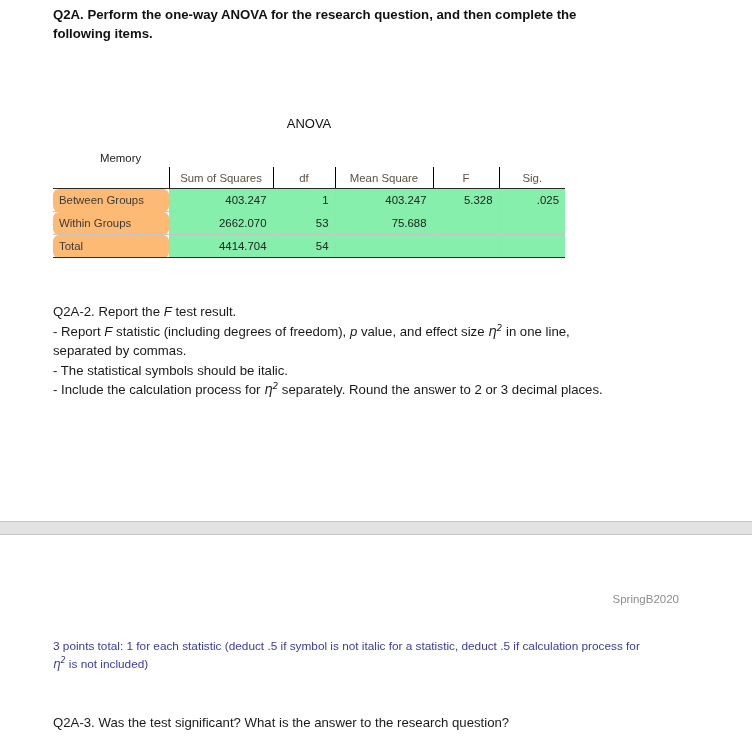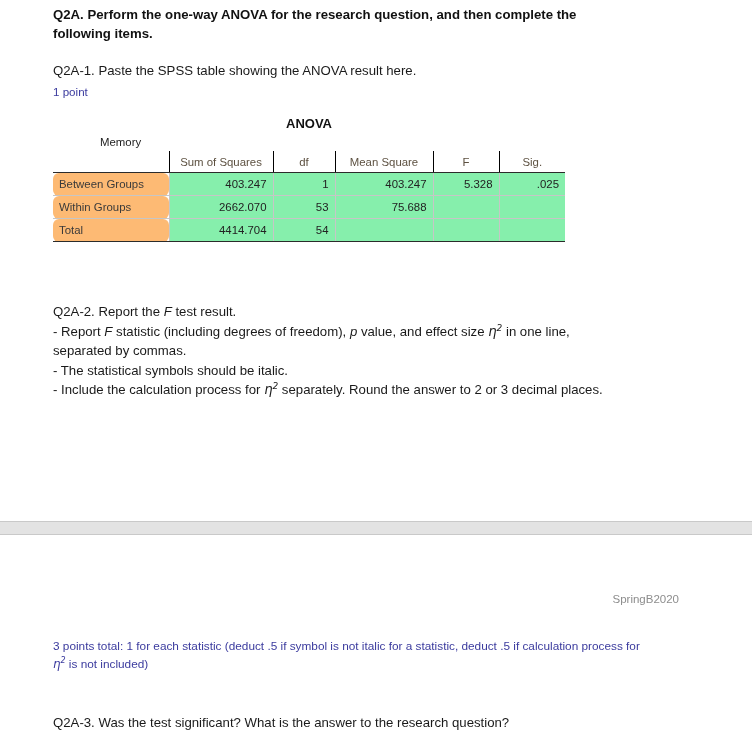--- a/index.html
+++ b/index.html
@@ -81,24 +81,24 @@
 
   
   .spss-wrap {
     position: absolute;
     left: 53px;
     width: 512px;
   }
   .spss-title {
     text-align: center;
     font-size: 13px;
-    font-weight: bold;
+    font-weight: normal;
     color: #111;
     font-family: "Liberation Sans", sans-serif;
-    margin-bottom: 5px;
+    margin-bottom: 21px;
   }
   .spss-caption {
     font-size: 11.4px;
     color: #222;
     margin-bottom: 3px;
     padding-left: 47px;
   }
   table.spss {
     border-collapse: collapse;
     width: 512px;
@@ -151,24 +151,20 @@
 </head>
 <body>
 
 <div class="page">
 
   <div class="content" style="top:5px;">
     <div class="q-heading">Q2A. Perform the one-way ANOVA for the research question, and then complete the</div>
     <div class="q-heading">following items.</div>
   </div>
 
-  <div class="content" style="top:61px;">
-    <div class="body-line">Q2A-1. Paste the SPSS table showing the ANOVA result here.</div>
-    <div class="blue-note" style="margin-top:2px;">1 point</div>
-  </div>
 
   <div class="spss-wrap" style="top:116px;">
     <div class="spss-title">ANOVA</div>
     <div class="spss-caption">Memory</div>
     <table class="spss">
       <colgroup>
         <col class="c-label">
           <col class="c-ss">
           <col class="c-df">
         <col class="c-ms">

